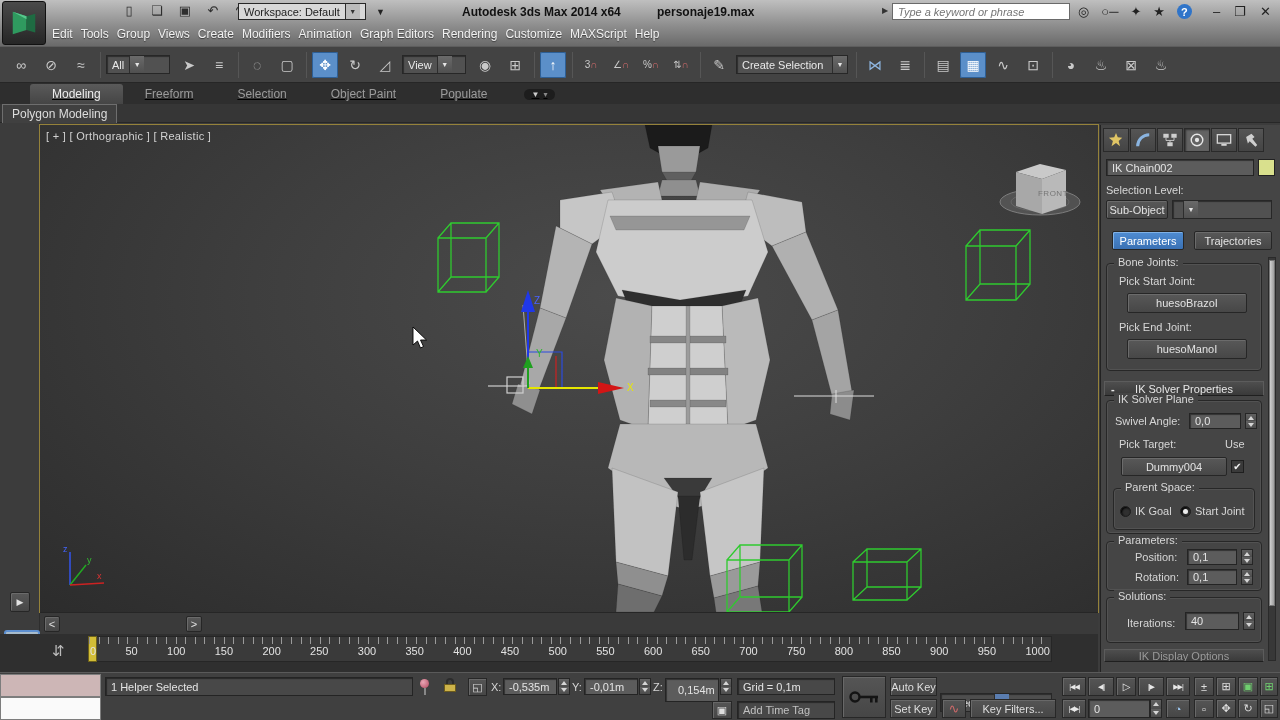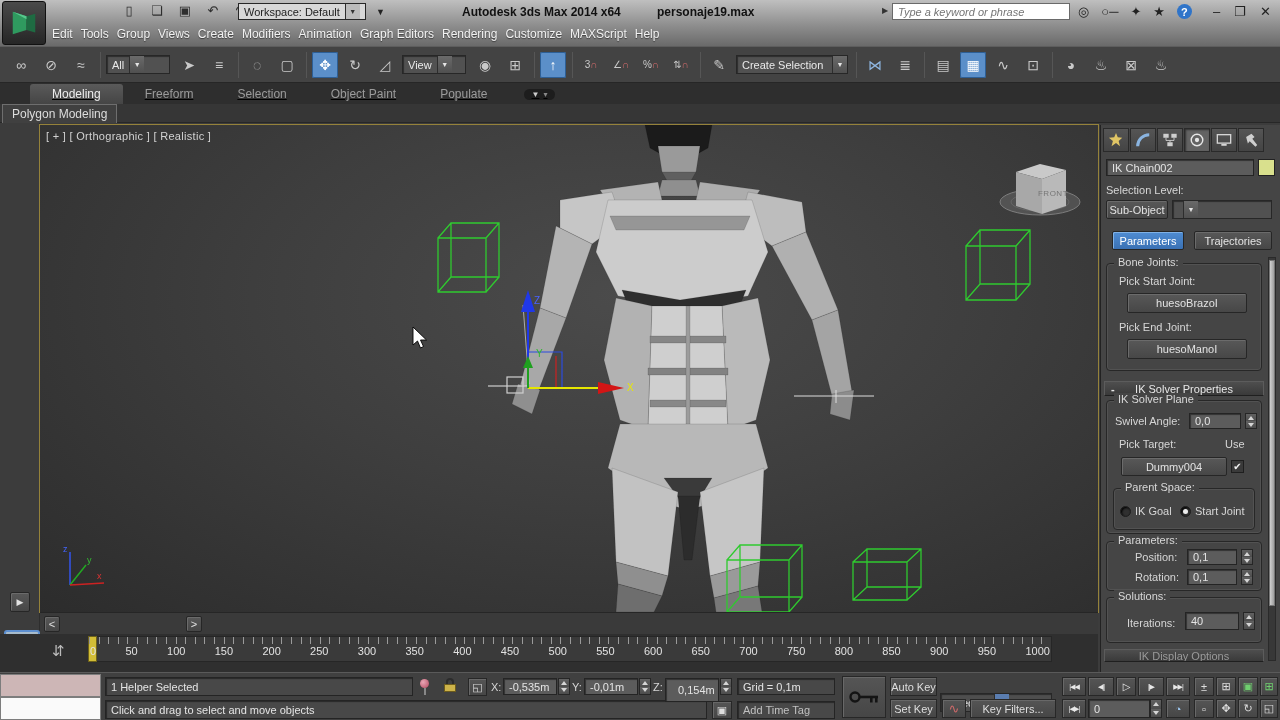--- a/index.html
+++ b/index.html
@@ -461,21 +461,20 @@
       <span class="ticklbl">950</span>
       <span class="ticklbl">1000</span>
     </div>
 
   <div id="statusbar" class="abs">
 
     <div class="abs" style="left:0;top:1px;width:101px;height:23px;background:#cdb6b6;border:1px solid #7d7d7d;"></div>
     <div class="abs" style="left:0;top:24px;width:101px;height:23px;background:#fafafa;border:1px solid #7d7d7d;"></div>
 
     <div class="abs rbox" style="left:105px;top:4px;width:308px;height:19px;">1 Helper Selected</div>
-    <div class="abs rbox" style="left:105px;top:27px;width:602px;height:19px;">Click and drag to select and move objects</div>
 
     <div class="abs" style="left:420px;top:6px;">
         <div class="pinhead"></div>
         <div class="pinstem"></div>
       </div>
     <div class="abs" style="left:444px;top:5px;">
         <div class="lockshackle"></div>
         <div class="lockbody"></div>
       </div>
     <span class="abs sbtn" style="left:468px;top:5px;width:19px;height:18px;">◱</span>

